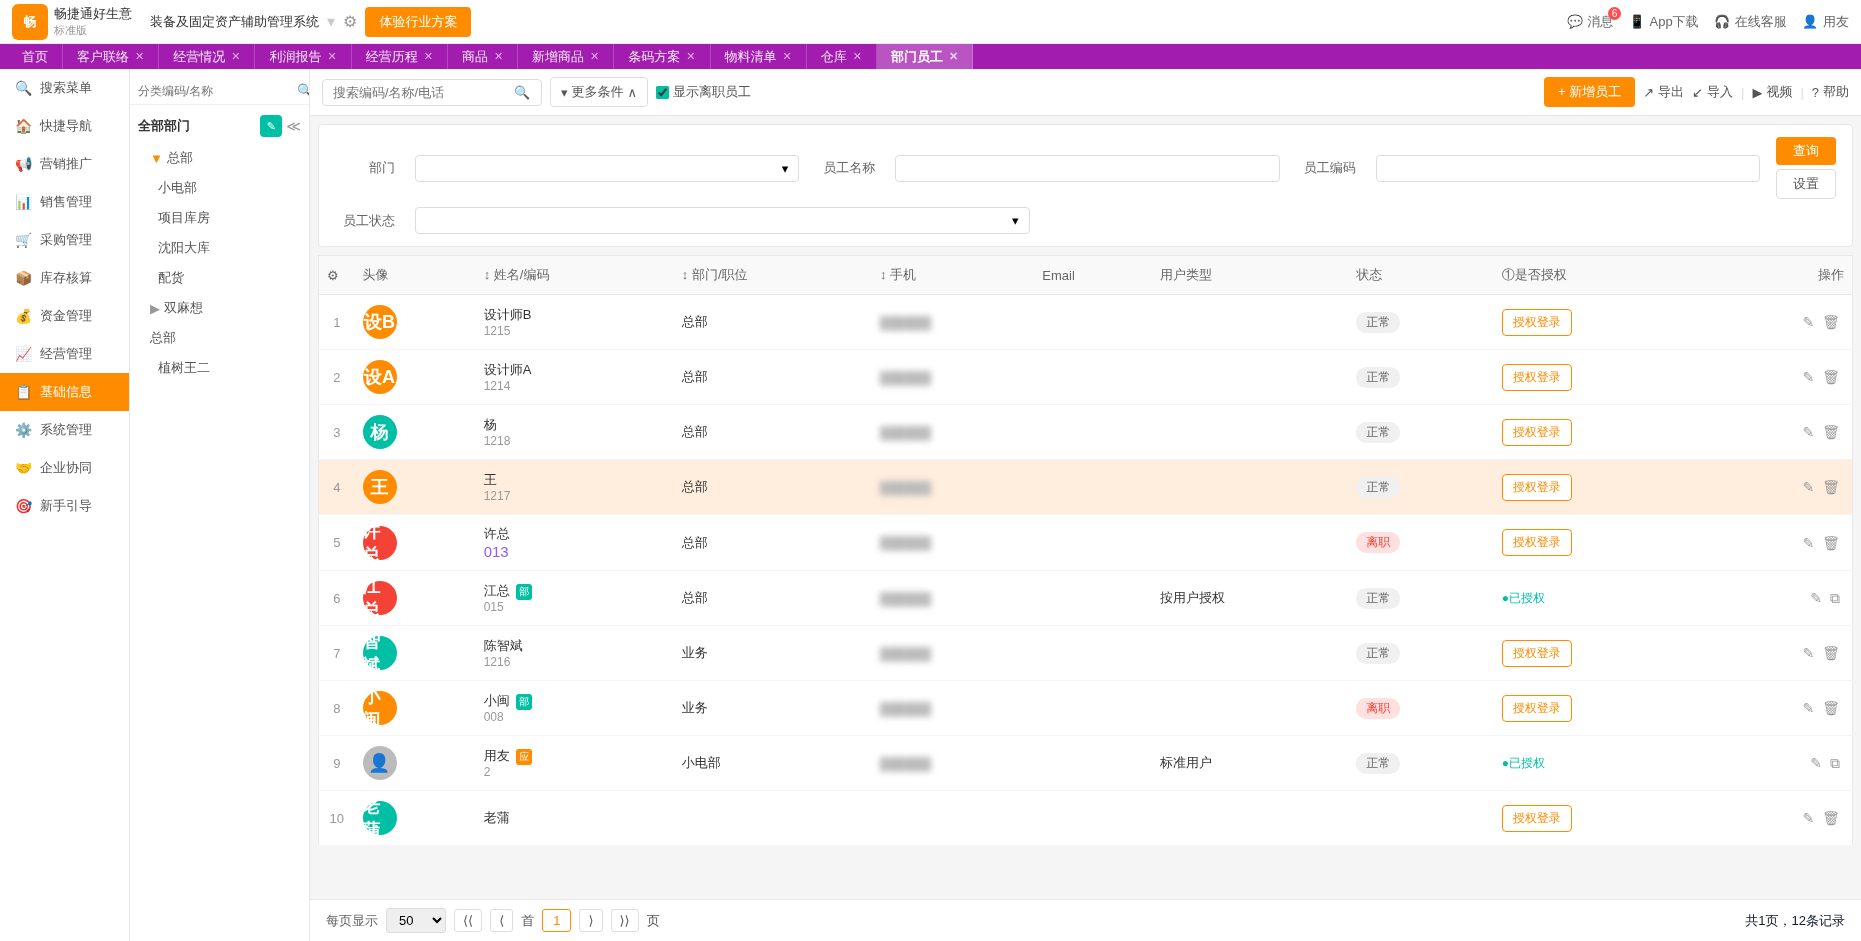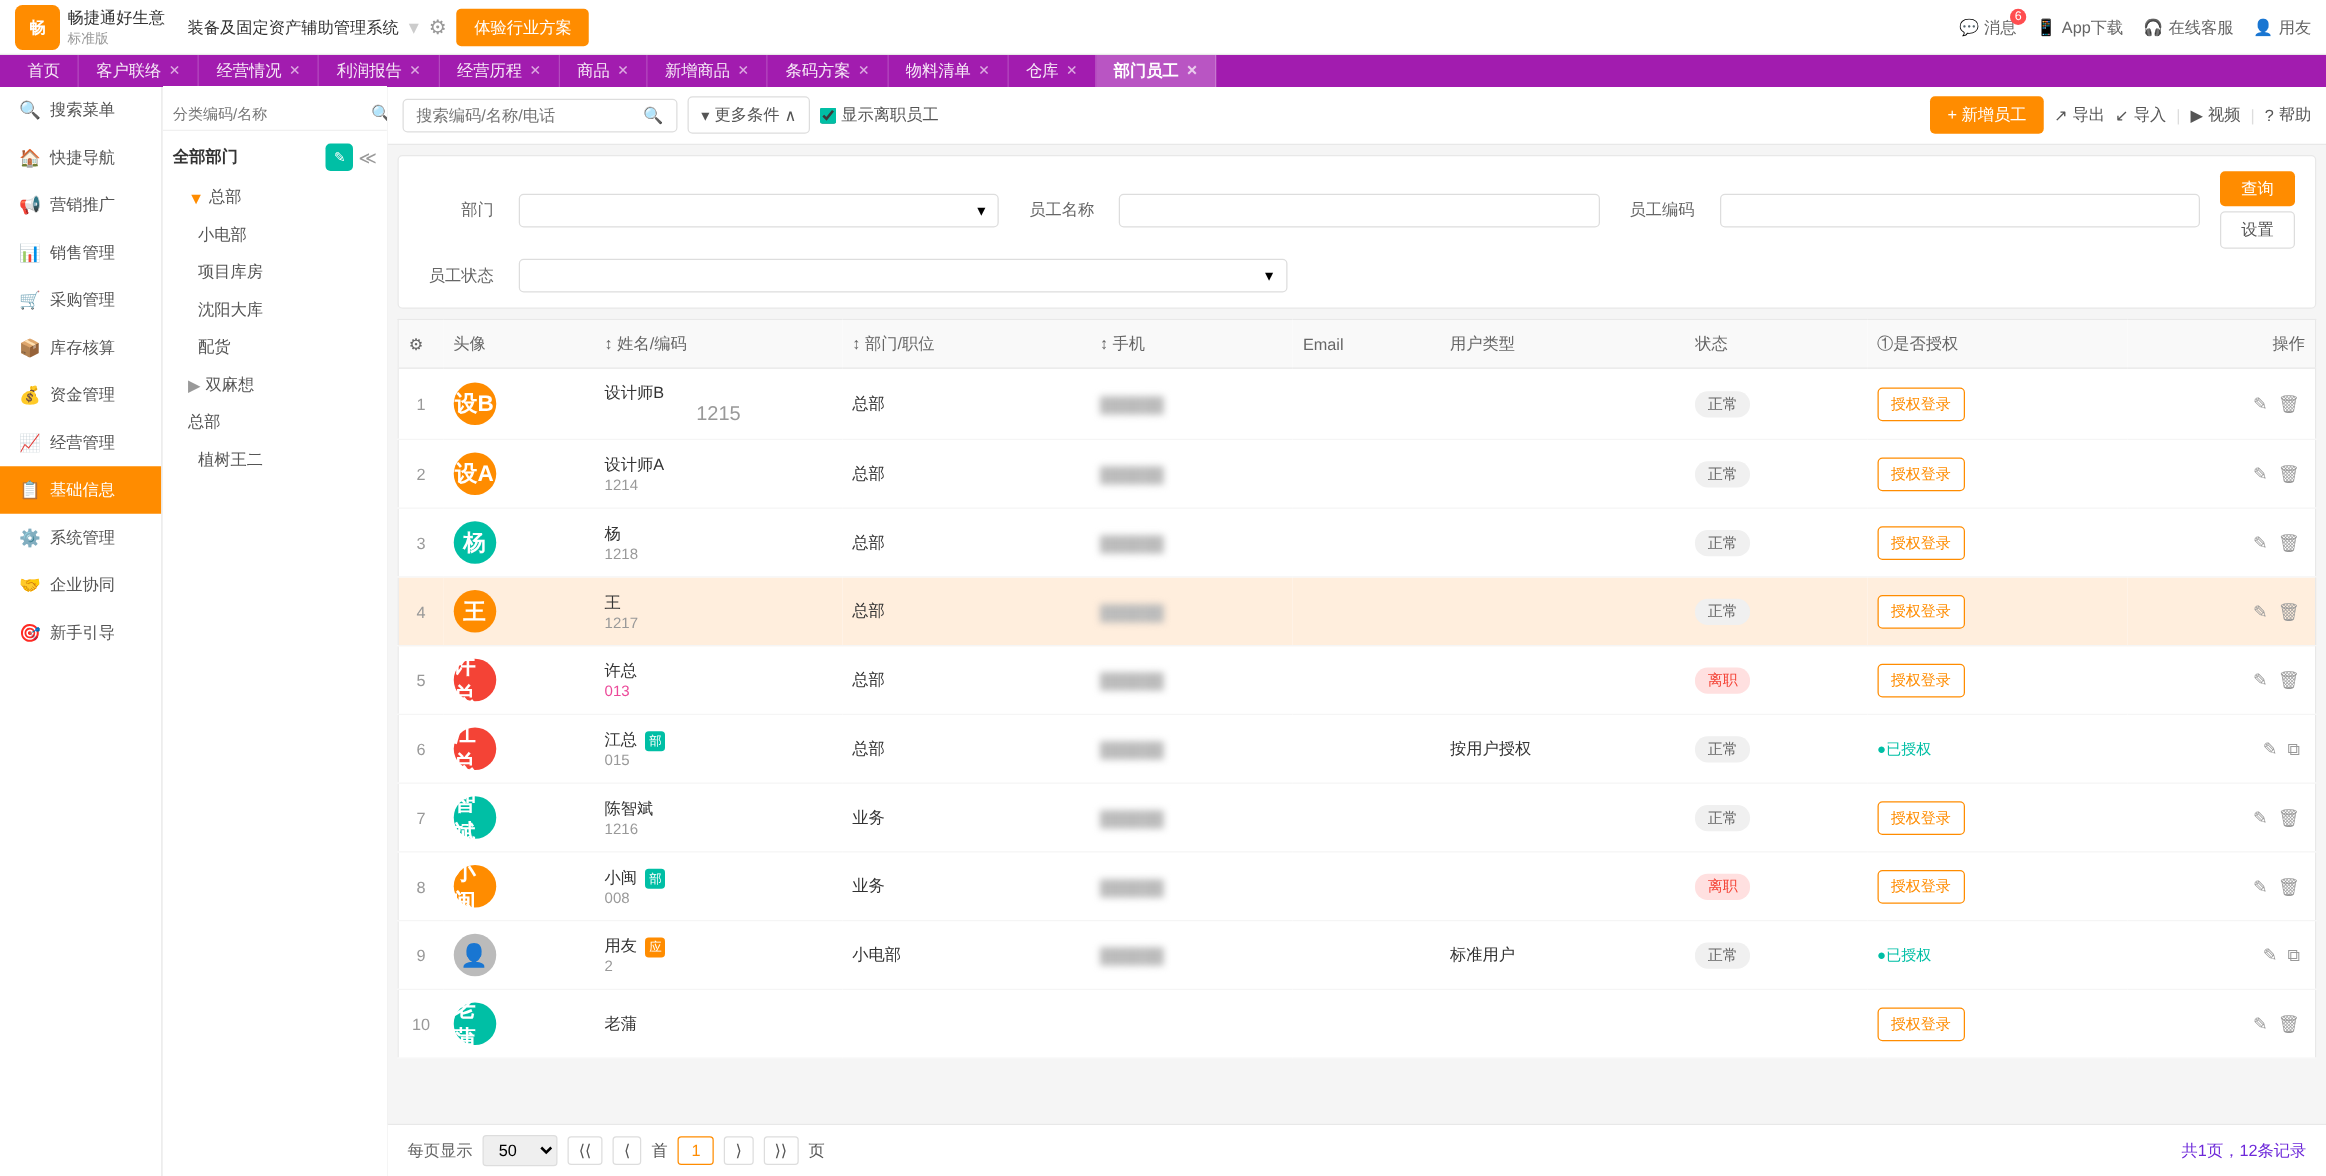--- a/index.html
+++ b/index.html
@@ -114,21 +114,21 @@
     .op-btn { background: none; border: none; cursor: pointer; color: #999; font-size: 14px; padding: 2px 4px; }
     .blur-text { filter: blur(3px); color: #bbb; font-size: 12px; }
 
     
     .pagination { background: #fff; border-top: 1px solid #e8e8e8; padding: 8px 16px; display: flex; align-items: center; gap: 8px; font-size: 13px; color: #555; flex-shrink: 0; }
     .pag-label { color: #666; }
     .pag-select { border: 1px solid #ddd; border-radius: 3px; padding: 3px 8px; font-size: 13px; }
     .pag-btn { border: 1px solid #ddd; border-radius: 3px; padding: 3px 8px; cursor: pointer; background: #fff; color: #555; font-size: 13px; }
     .pag-btn:disabled { color: #ccc; cursor: default; }
     .pag-current { border: 1px solid #ff8c00; border-radius: 3px; padding: 3px 10px; color: #ff8c00; font-size: 13px; }
-    .pag-info { margin-left: auto; color: #6d28d9; }
+    .pag-info { margin-left: auto; color: #0f172a; }
   </style>
 </head>
 <body>
 
 <div class="top-bar">
   <div class="top-bar-left">
     <div class="brand">
       <div class="brand-icon">
         <span>畅</span>
       </div>
@@ -395,21 +395,21 @@
             </thead>
             <tbody>
 
               <tr>
                 <td style="color:#999;text-align:center;">1</td>
                 <td>
                     <div class="avatar av-orange">设B</div>
                   </td>
                 <td>
                     <div>设计师B</div>
-                    <div style="color:#999;font-size:16px;text-align:center;">1215</div>
+                    <div style="color:#999;font-size:12px;">1215</div>
                   </td>
                 <td>总部</td>
                 <td><span class="blur-text">██████</span></td>
                 <td></td>
                 <td></td>
                 <td><span class="status-badge status-normal">正常</span></td>
                 <td><button class="auth-btn">授权登录</button></td>
                 <td style="text-align:right;"><button class="op-btn">✎</button><button class="op-btn">🗑</button></td>
               </tr>
 
@@ -467,21 +467,21 @@
                 <td style="text-align:right;"><button class="op-btn">✎</button><button class="op-btn">🗑</button></td>
               </tr>
 
               <tr>
                 <td style="color:#999;text-align:center;">5</td>
                 <td>
                     <div class="avatar av-red">许总</div>
                   </td>
                 <td>
                     <div>许总</div>
-                    <div style="color:#ec4899;font-size:12px;">013</div>
+                    <div style="color:#8b5cf6;font-size:15px;">013</div>
                   </td>
                 <td>总部</td>
                 <td><span class="blur-text">██████</span></td>
                 <td></td>
                 <td></td>
                 <td><span class="status-badge status-leave">离职</span></td>
                 <td><button class="auth-btn">授权登录</button></td>
                 <td style="text-align:right;"><button class="op-btn">✎</button><button class="op-btn">🗑</button></td>
               </tr>
 

